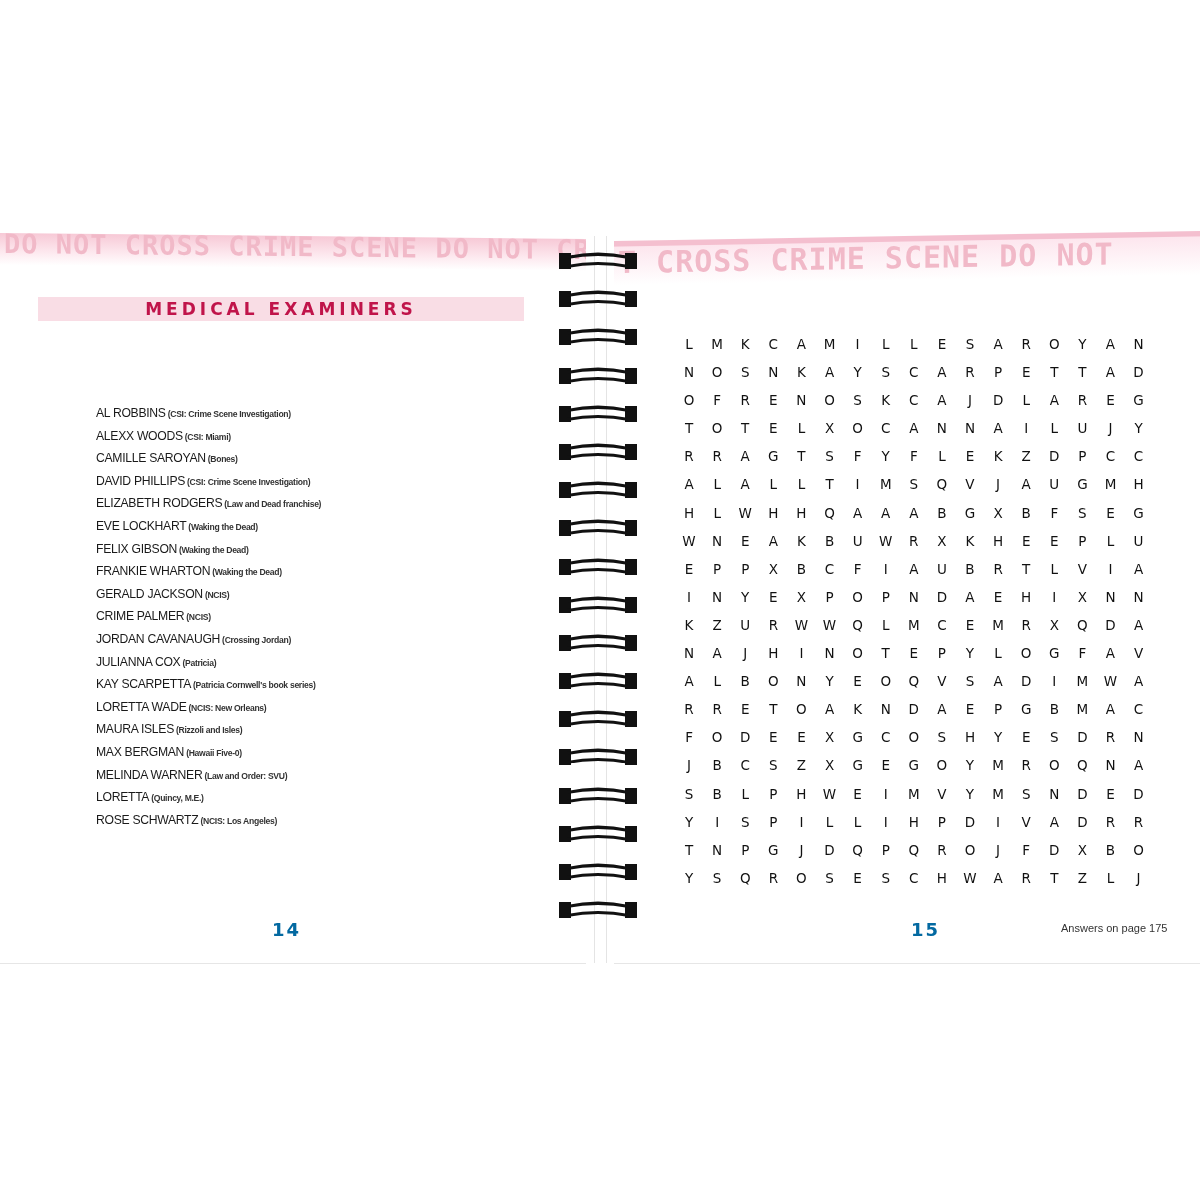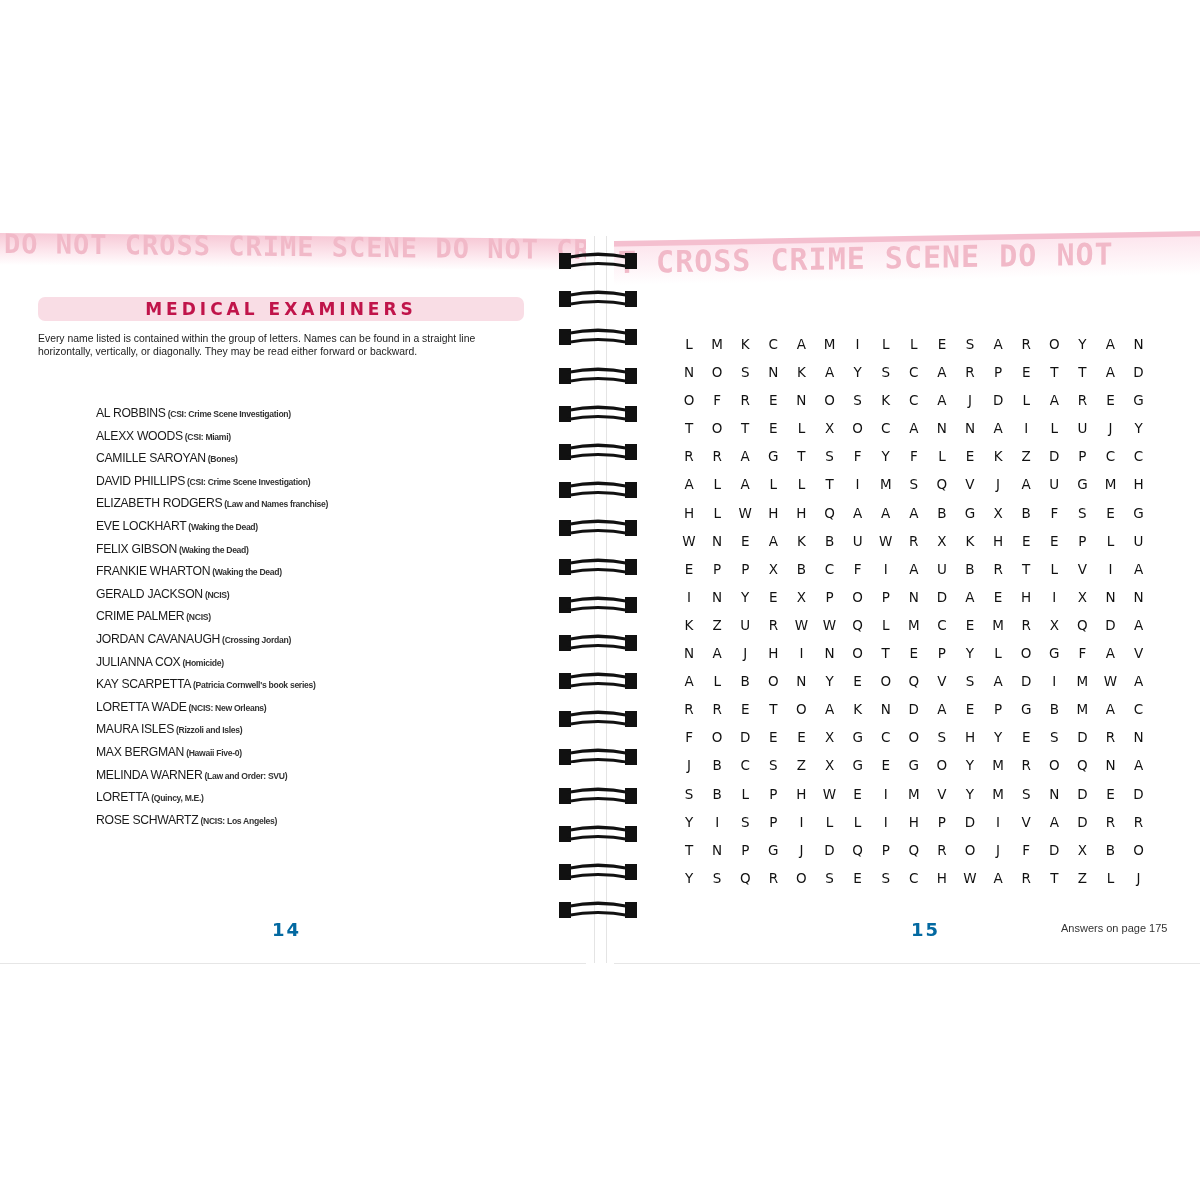--- a/index.html
+++ b/index.html
@@ -8,21 +8,21 @@
   .page { position:absolute; top:0; height:727px; background:#fff; }
   .page-left { left:0; width:586px; border-bottom:1px solid #e6e6e6; }
   .page-right { left:614px; width:586px; border-bottom:1px solid #e6e6e6; }
   .tape { position:absolute; top:0; height:32px; overflow:hidden; white-space:nowrap;
           background:linear-gradient(#f7c9d6, #fde9ef 60%, #ffffff); color:#f1b9c8;
           font-family:"DejaVu Sans Mono","Liberation Mono", monospace; font-weight:bold; letter-spacing:1px; }
   .tape-left { left:0; width:586px; font-size:27px; line-height:22px; transform:skewY(0.6deg); }
   .tape-right { left:0; width:586px; font-size:30px; line-height:44px; height:48px; transform:skewY(-1deg);
                 background:linear-gradient(#f4bfcf 0, #f4bfcf 5px, #fde6ee 6px, #ffffff 44px); }
   .tape span { display:inline-block; padding-left:4px; }
-  .title-bar { position:absolute; left:38px; top:61px; width:486px; height:24px; background:#f9dde5; text-align:center;border-radius:7px; }
+  .title-bar { position:absolute; left:38px; top:61px; width:486px; height:24px; background:#f9dde5; text-align:center; }
   .title { font-family:"DejaVu Sans", sans-serif; font-weight:bold; color:#c0144a; font-size:17px; letter-spacing:4px; line-height:24px; }
   .instructions { position:absolute; left:38px; top:96px; width:470px; font-size:10.4px; line-height:13.3px; color:#222; }
   .word-list { position:absolute; left:58px; top:170px; list-style:none; margin:0; padding:0; }
   .word-list li { height:22.6px; font-size:12px; color:#1a1a1a; white-space:nowrap; letter-spacing:-0.3px; }
   .word-list .name { font-size:12.2px;margin-left:38px; }
   .word-list .show { font-size:8.6px; color:#333; margin-left:2px;font-weight:bold; }
   .page-num { position:absolute; top:683px; font-family:"DejaVu Sans", sans-serif; font-weight:bold; color:#0369a1; font-size:18px; letter-spacing:2px; }
   .pn-left { left:272px; }
   .pn-right { left:297px; }
   .answers { position:absolute; top:686px; left:447px; font-size:11px; color:#333; }
@@ -38,34 +38,33 @@
 <body>
 
 <div class="spread">
   <div class="page page-left">
     <div class="tape tape-left">
       <span>DO NOT CROSS CRIME SCENE DO NOT CROSS CRIME</span>
     </div>
     <div class="title-bar">
       <span class="title">MEDICAL EXAMINERS</span>
     </div>
-    <div class="instructions">Every name listed is contained within the group of letters. Names can be found in a straight line horizontally, vertically, or diagonally. They may be read either forward or backward.</div>
     <ul class="word-list" id="word-list">
         <li><span class="name">AL ROBBINS</span><span class="show">(CSI: Crime Scene Investigation)</span></li>
         <li><span class="name">ALEXX WOODS</span><span class="show">(CSI: Miami)</span></li>
         <li><span class="name">CAMILLE SAROYAN</span><span class="show">(Bones)</span></li>
         <li><span class="name">DAVID PHILLIPS</span><span class="show">(CSI: Crime Scene Investigation)</span></li>
-        <li><span class="name">ELIZABETH RODGERS</span><span class="show">(Law and Names franchise)</span></li>
+        <li><span class="name">ELIZABETH RODGERS</span><span class="show">(Law and Dead franchise)</span></li>
         <li><span class="name">EVE LOCKHART</span><span class="show">(Waking the Dead)</span></li>
         <li><span class="name">FELIX GIBSON</span><span class="show">(Waking the Dead)</span></li>
         <li><span class="name">FRANKIE WHARTON</span><span class="show">(Waking the Dead)</span></li>
         <li><span class="name">GERALD JACKSON</span><span class="show">(NCIS)</span></li>
         <li><span class="name">CRIME PALMER</span><span class="show">(NCIS)</span></li>
         <li><span class="name">JORDAN CAVANAUGH</span><span class="show">(Crossing Jordan)</span></li>
-        <li><span class="name">JULIANNA COX</span><span class="show">(Homicide)</span></li>
+        <li><span class="name">JULIANNA COX</span><span class="show">(Patricia)</span></li>
         <li><span class="name">KAY SCARPETTA</span><span class="show">(Patricia Cornwell's book series)</span></li>
         <li><span class="name">LORETTA WADE</span><span class="show">(NCIS: New Orleans)</span></li>
         <li><span class="name">MAURA ISLES</span><span class="show">(Rizzoli and Isles)</span></li>
         <li><span class="name">MAX BERGMAN</span><span class="show">(Hawaii Five-0)</span></li>
         <li><span class="name">MELINDA WARNER</span><span class="show">(Law and Order: SVU)</span></li>
         <li><span class="name">LORETTA</span><span class="show">(Quincy, M.E.)</span></li>
         <li><span class="name">ROSE SCHWARTZ</span><span class="show">(NCIS: Los Angeles)</span></li>
       </ul>
     <div class="page-num pn-left">14</div>
   </div>

